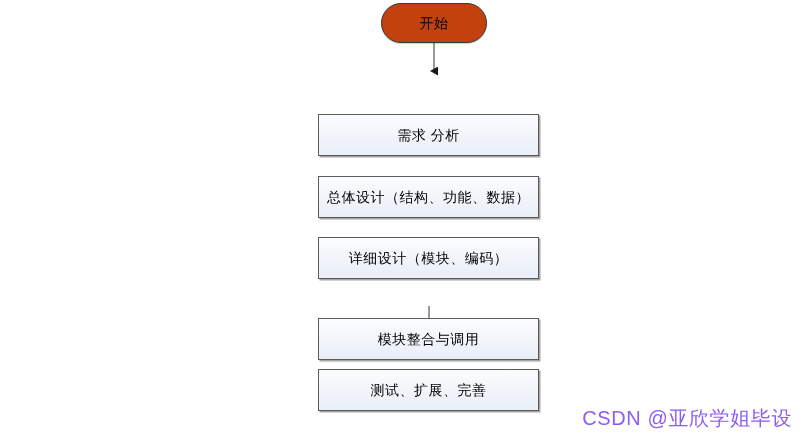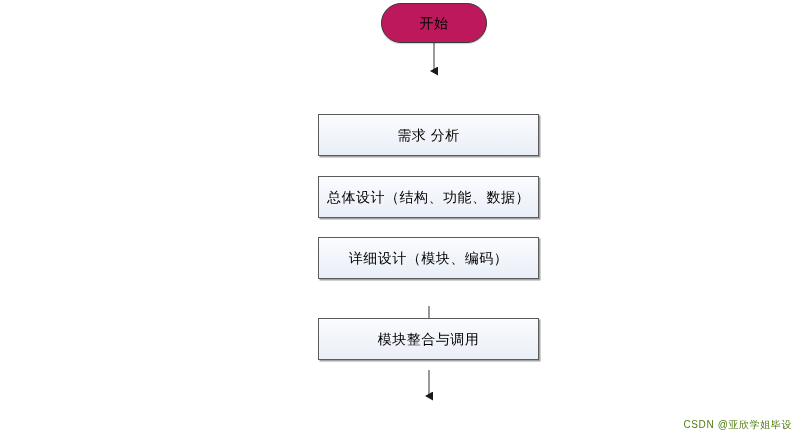--- a/index.html
+++ b/index.html
@@ -33,21 +33,21 @@
     letter-spacing: 0.5px;
     white-space: nowrap;
   }
 
   .node.terminator {
     width: 106px;
     height: 40px;
     left: 381px;
     border: 1.3px solid #3a3a3a;
     border-radius: 20px;
-    background: #be185d;
+    background: #c2410c;
     box-shadow: 0 1px 1px rgba(0,0,0,0.18);
   }
 
   .node.process {
     width: 221px;
     height: 42px;
     left: 318px;
     border: 1.3px solid #5b5b5b;
     background: linear-gradient(180deg, #fbfcfe 0%, #f1f4fa 55%, #eaeef7 100%);
     box-shadow: 1.5px 1.5px 0 rgba(90,90,90,0.55);
@@ -70,22 +70,22 @@
     width: 810px;
     height: 440px;
     pointer-events: none;
   }
 
   
   #watermark {
     position: absolute;
     right: 18px;
     bottom: 8px;
-    color: #4d7c0f;
-    font-size: 10px;
+    color: #8b5cf6;
+    font-size: 20px;
     letter-spacing: 0.6px;
     white-space: nowrap;
     user-select: none;
   }
 </style>
 </head>
 <body>
 
 <div id="flowchart-canvas">
 
@@ -109,17 +109,18 @@
   <div class="node terminator" id="node-start">开始</div>
 
   <div class="node process" id="node-req">需求 分析</div>
 
   <div class="node process" id="node-overall">总体设计（结构、功能、数据）</div>
 
   <div class="node process" id="node-detailed-design" style="top: 196px;">详细设计（模块、编码）</div>
 
   <div class="node process" id="node-module">模块整合与调用</div>
 
+  <div class="node process" id="node-test">测试、扩展、完善</div>
 
 
   <div id="watermark">CSDN @亚欣学姐毕设</div>
 
 </div>
 
 </body></html>

